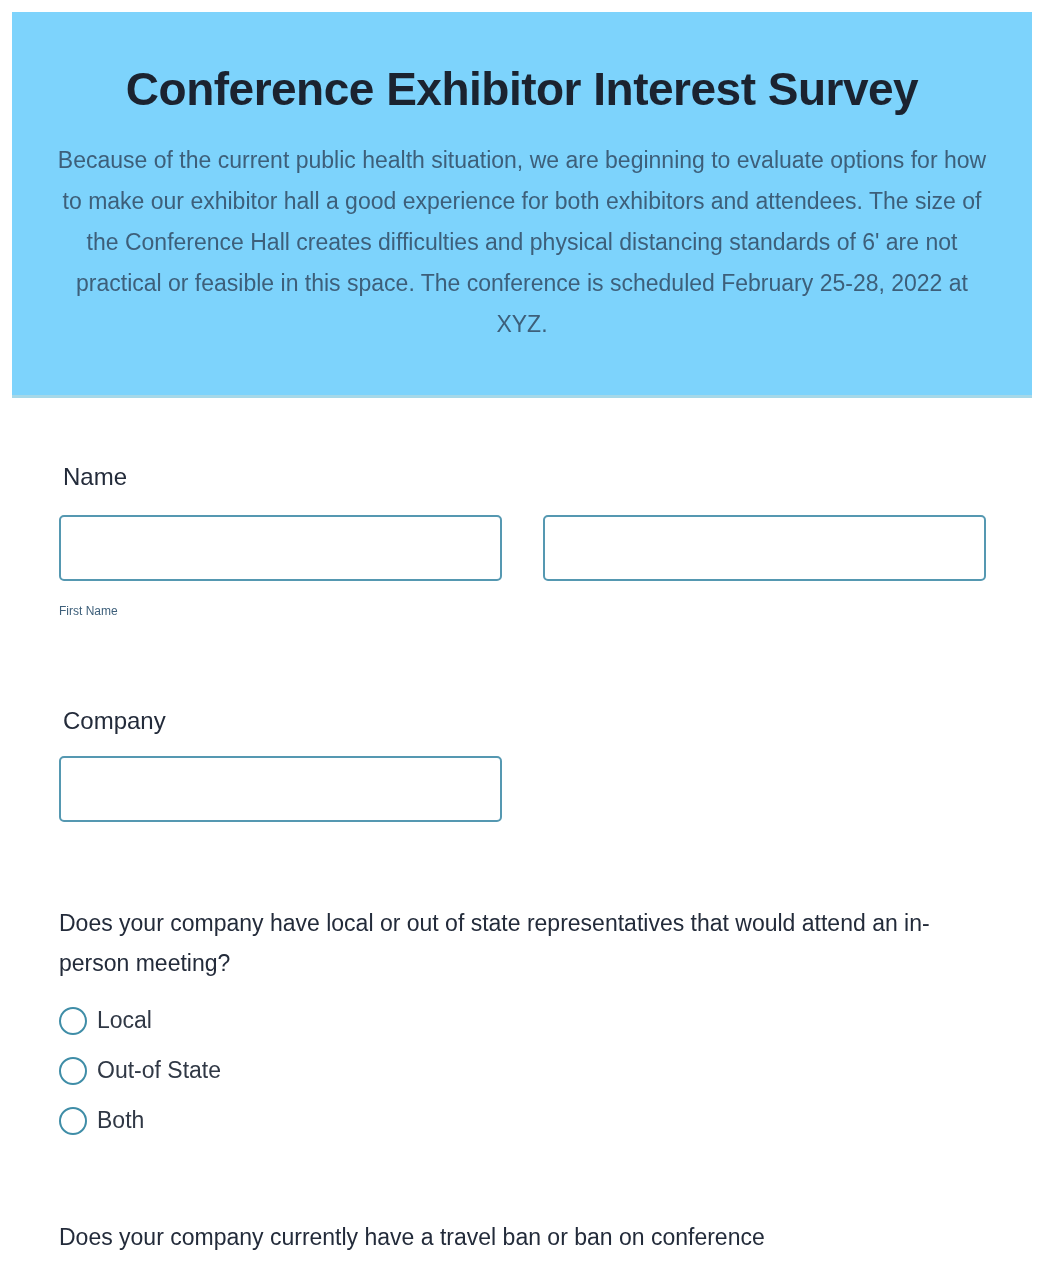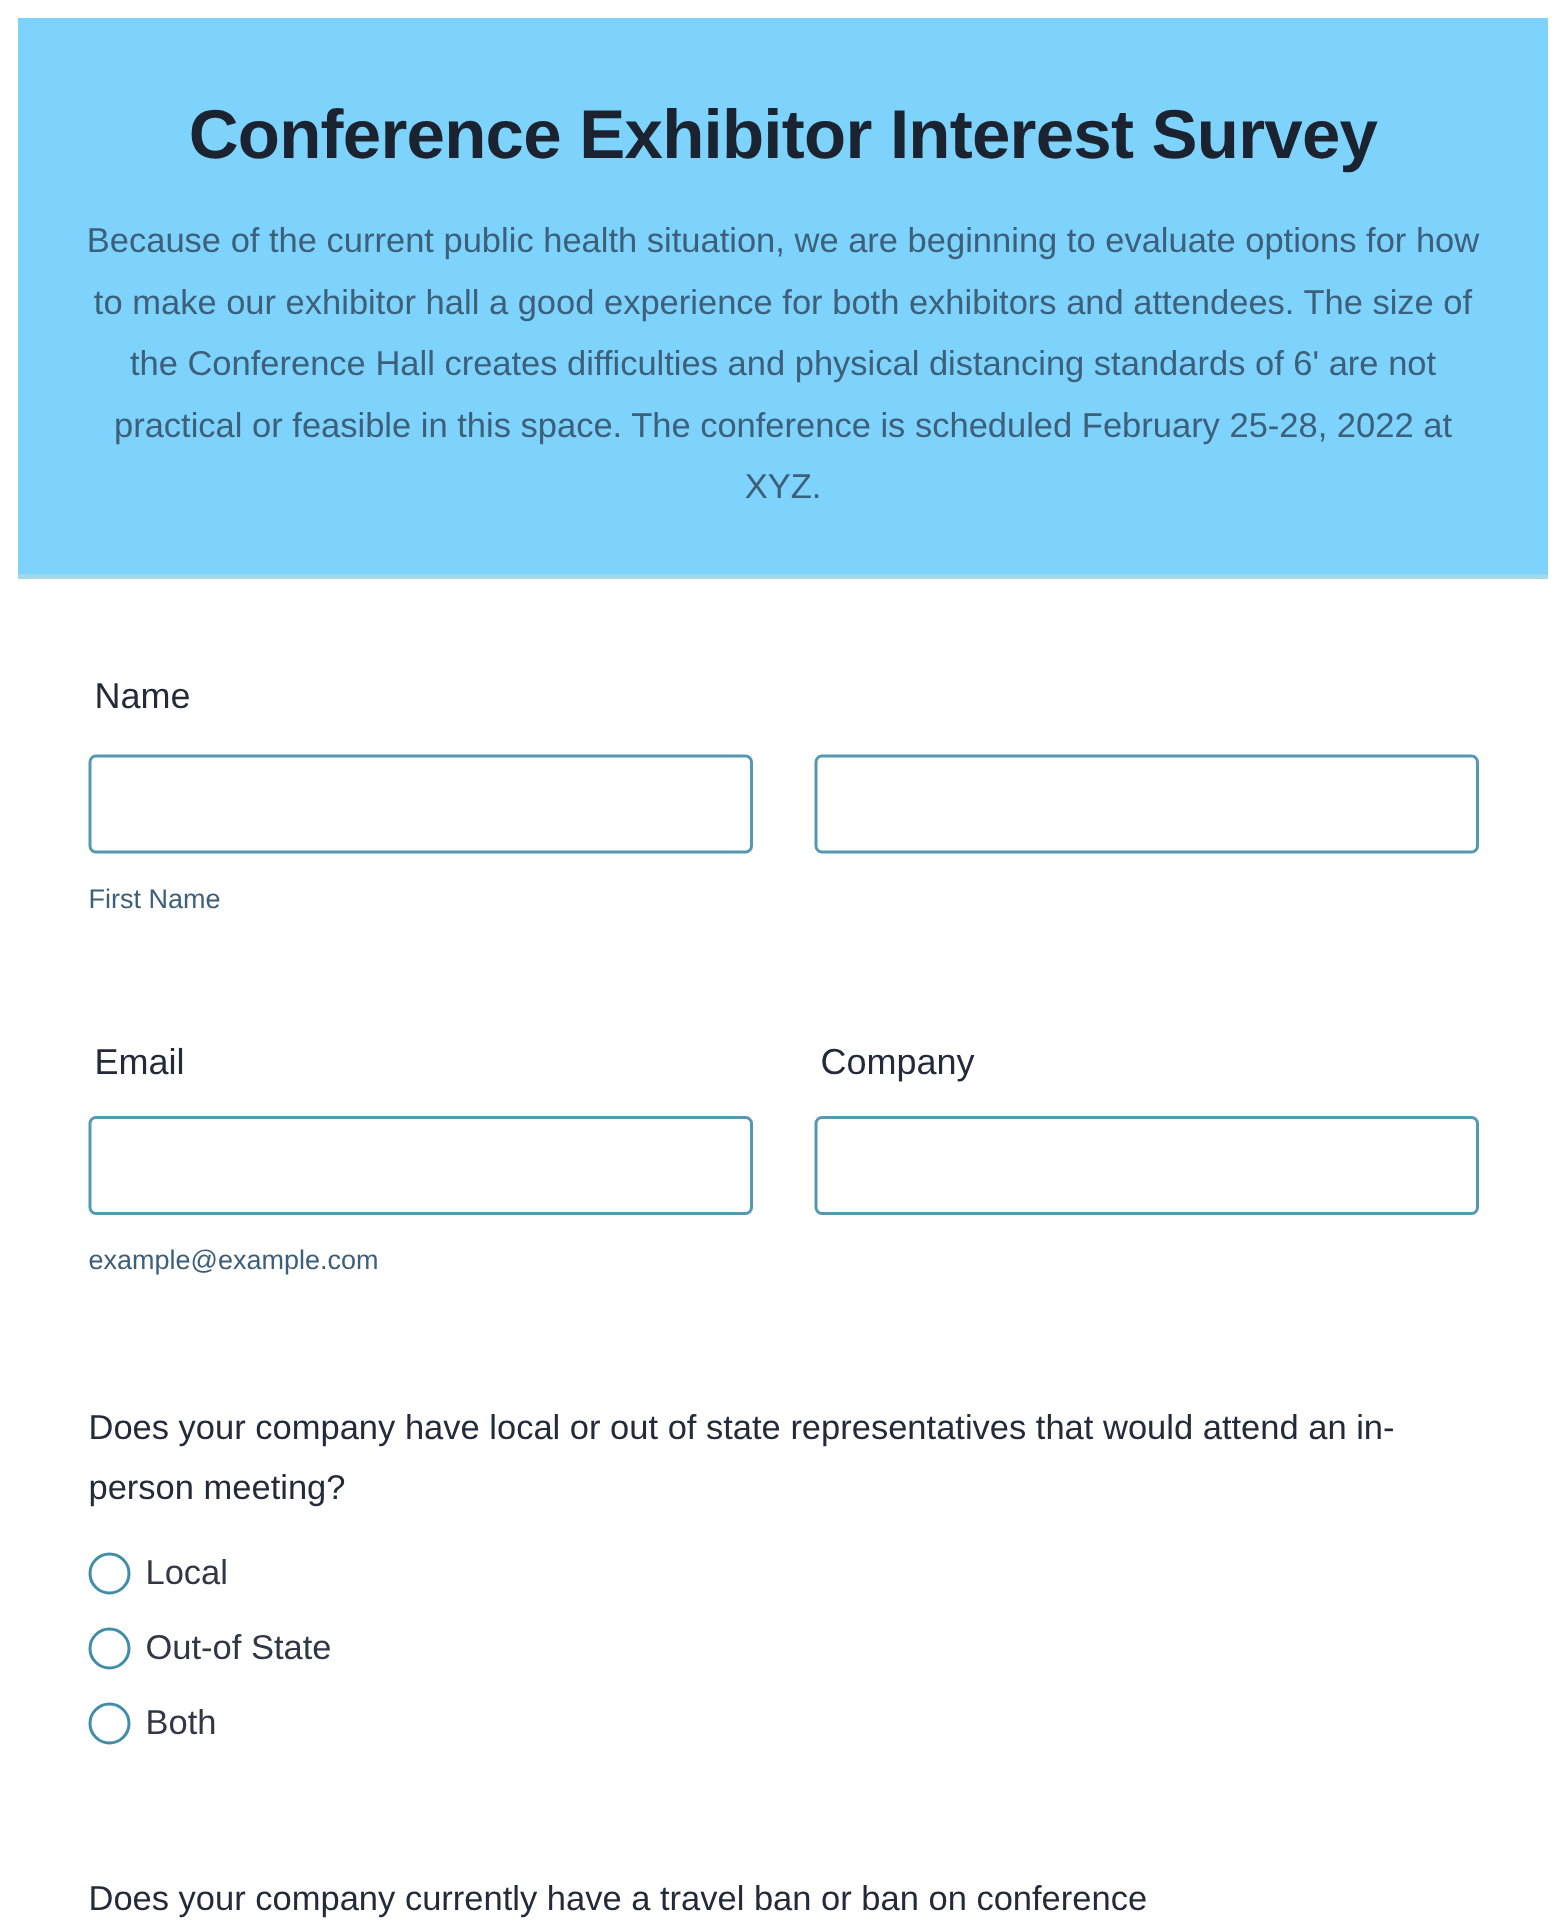--- a/index.html
+++ b/index.html
@@ -24,21 +24,21 @@
   .form-title {
     margin: 0 0 24px 0;
     text-align: center;
     font-size: 46px;
     line-height: 54px;
     font-weight: 700;
     letter-spacing: -0.5px;
     color: #1b2330;
   }
   .form-subtitle {
-    margin: 0 auto;
+    margin: 12px auto;
     max-width: 945px;
     text-align: center;
     font-size: 23px;
     line-height: 41px;
     font-weight: 400;
     color: #3d5f7a;
   }
   
   .form-body {
     padding: 0 58px 0 59px;
@@ -65,21 +65,21 @@
     border: 2px solid #5598b1;
     border-radius: 5px;
     background: #ffffff;
     font-size: 22px;
     padding: 0 14px;
     color: #232b3a;
     outline: none;
   }
   .sublabel {
     margin-top: 20px;
-    font-size: 18px;
+    font-size: 12px;
     line-height: 20px;
     color: #3d5f7a;
   }
   .ec-section { margin-top: 82px; }
   .ec-section .section-label { margin-bottom: 21px; }
   
   .question-section { margin-top: 81px; }
   .question-label {
     margin: 0;
     max-width: 910px;
@@ -130,25 +130,20 @@
       </div>
       <div class="field-col">
         <input type="text" class="text-input" value="" style="">
       </div>
     </div>
   </div>
 
   <div class="ec-section">
     <div class="field-row">
       <div class="field-col">
-        <div class="section-label">Email</div>
-        <input type="text" class="text-input" value="" style="">
-        <div class="sublabel">example@example.com</div>
-      </div>
-      <div class="field-col">
         <div class="section-label">Company</div>
         <input type="text" class="text-input" value="" style="">
       </div>
     </div>
   </div>
 
   <div class="question-section">
     <p class="question-label">Does your company have local or out of state representatives that would attend an in-person meeting?</p>
     <div class="radio-list">
       <div class="radio-row">

